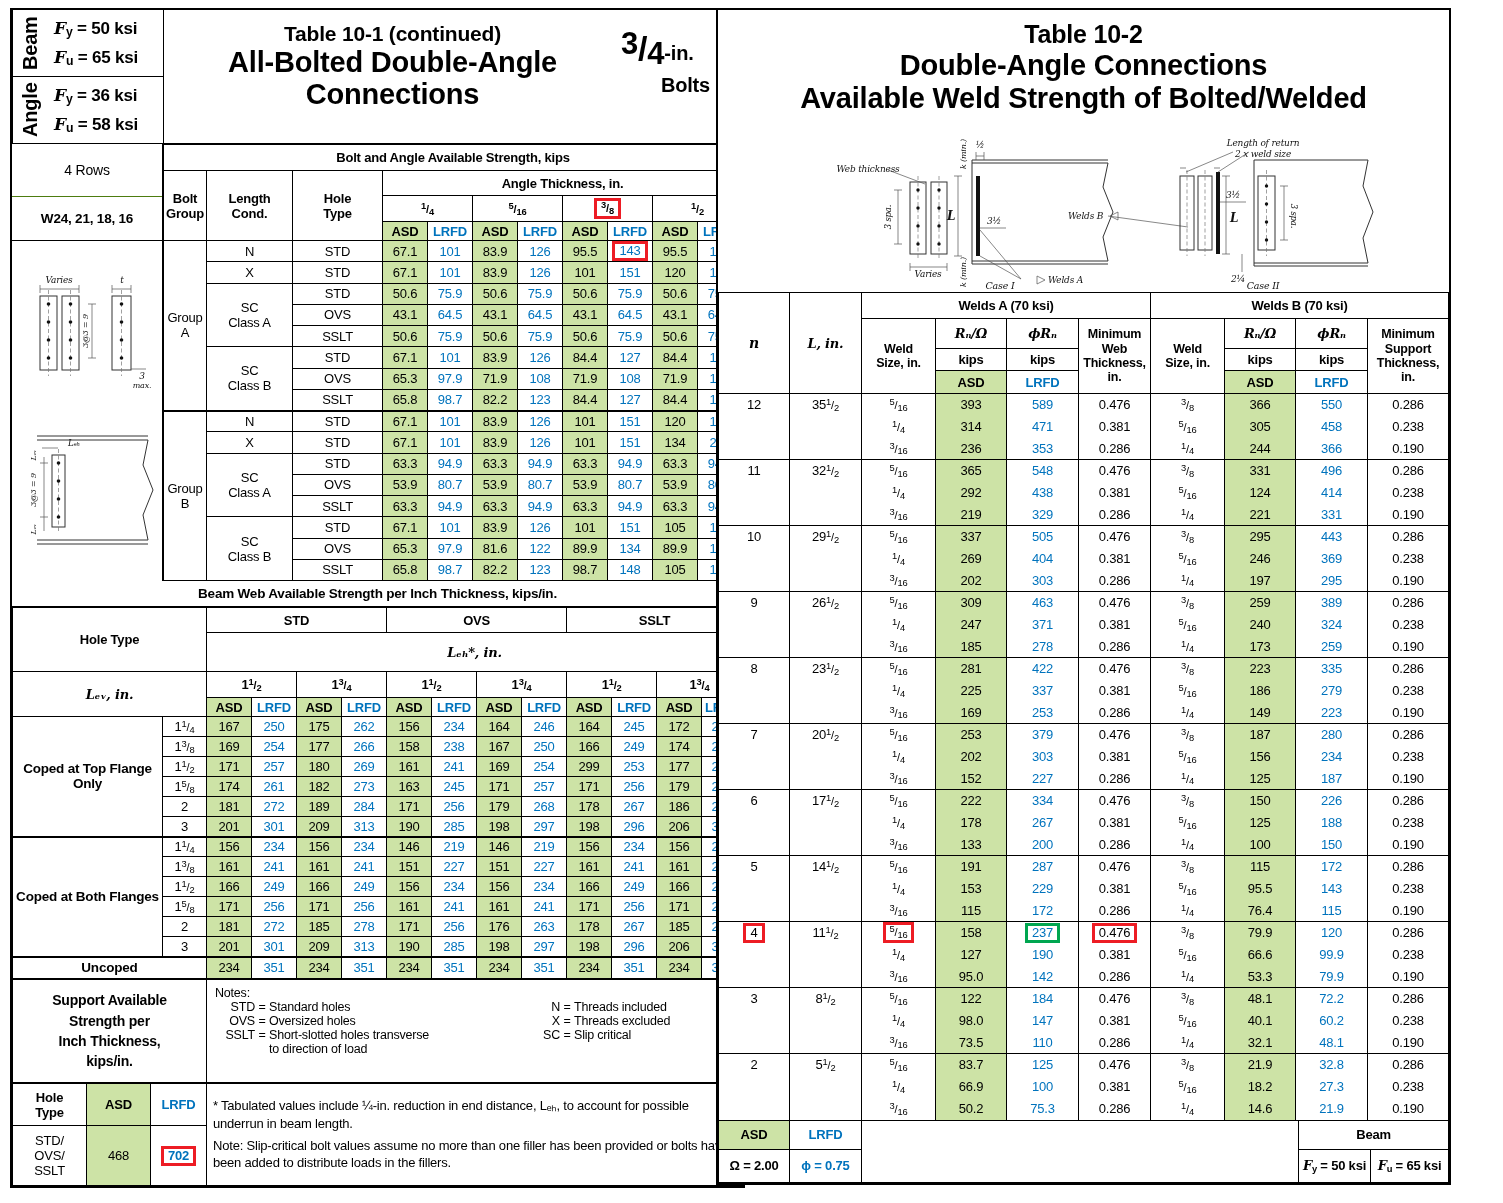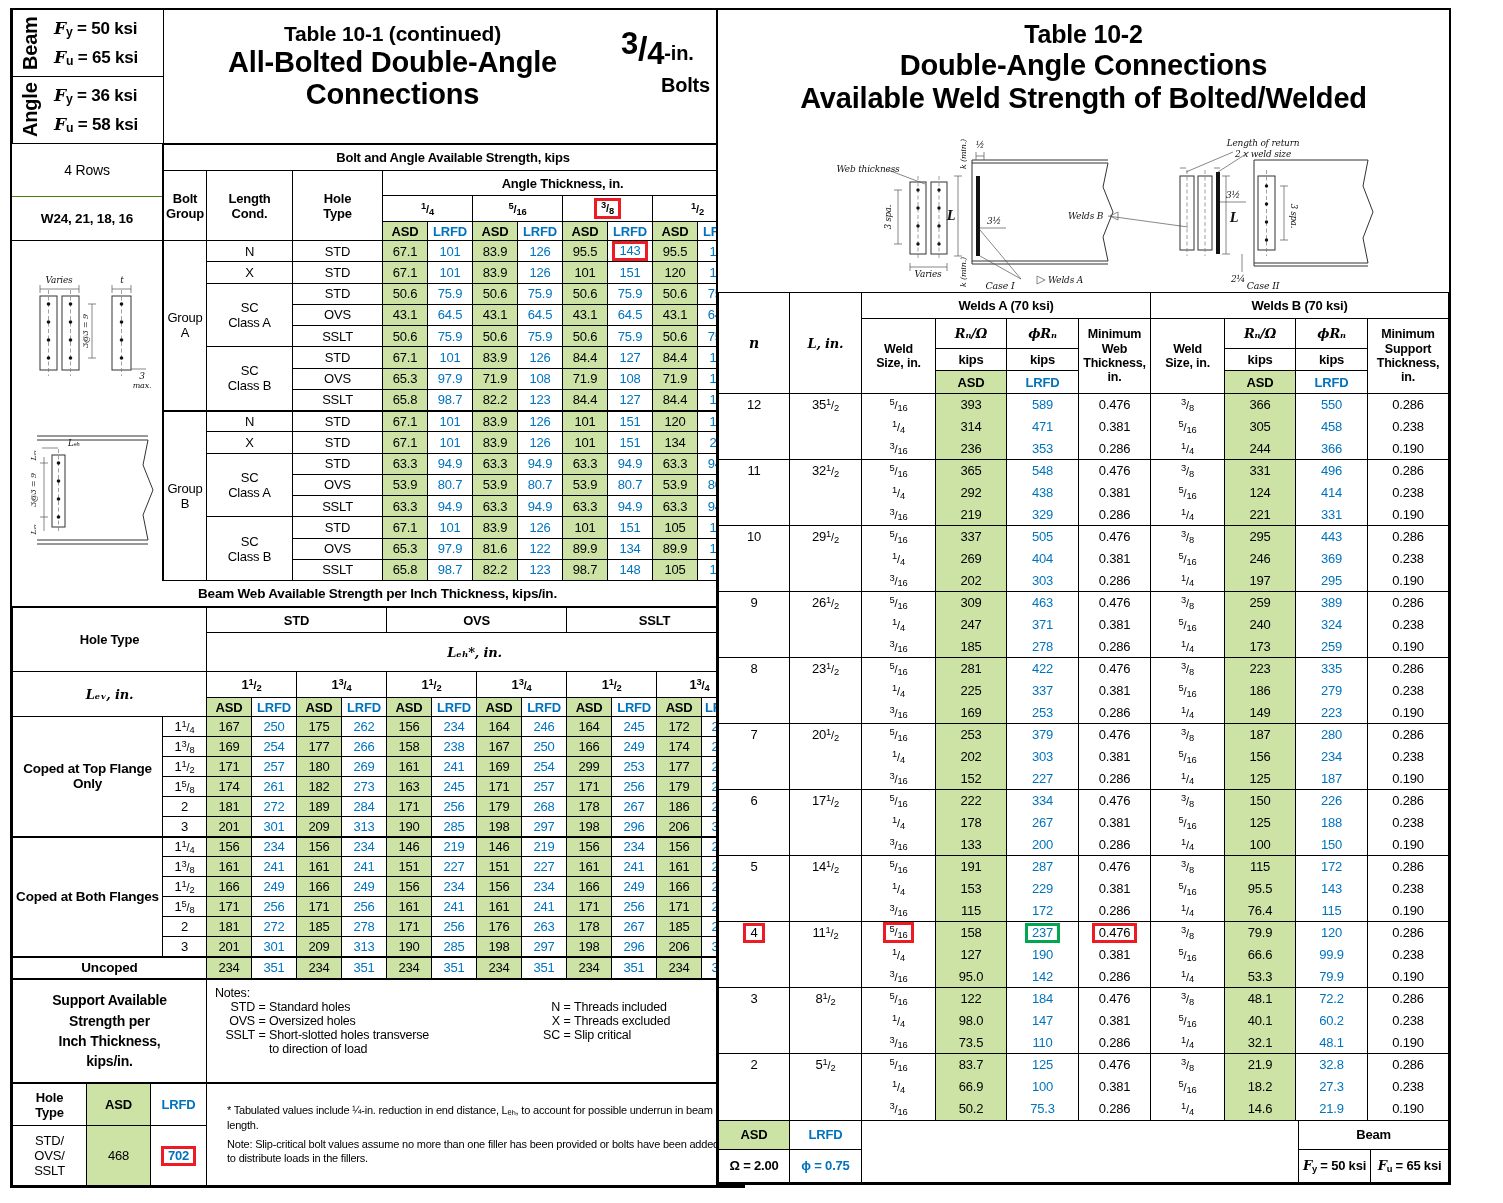--- a/index.html
+++ b/index.html
@@ -73,21 +73,21 @@
   .nflex{display:flex}
   .ncol1{width:305px}
   .ndef{display:flex}
   .ndef .k{width:40px;text-align:right}
   .ndef .eq{width:14px;text-align:center}
   .ndef .v{flex:1;white-space:pre-line;text-align:left}
   table.t1foot{width:731px}
   .t1foot td,.t1foot th{border:1px solid #000}
   .t1foot tr.fr1{height:42px}
   .t1foot tr.fr2{height:60px}
-  .fnotes{text-align:left;vertical-align:middle;padding:4px 20px;font-size:11px;font-weight:normal;line-height:1.35}
+  .fnotes{text-align:left;vertical-align:middle;padding:4px 6px;font-size:13px;font-weight:normal;line-height:1.35}
   .fnotes p{margin:4px 0}
   
   .t2-title{height:112px;text-align:center;padding-top:10px;line-height:1.15;border-bottom:0}
   .t2tt1{font-size:25px;font-weight:bold}
   .t2tt2{font-size:29px;font-weight:bold}
   #diag2{display:block}
   table.t2m{width:731px}
   .t2m th{border:1px solid #000}
   .t2m thead tr.r1{height:26px}
   .t2m thead tr.r2{height:30px;font-size:12.5px}

